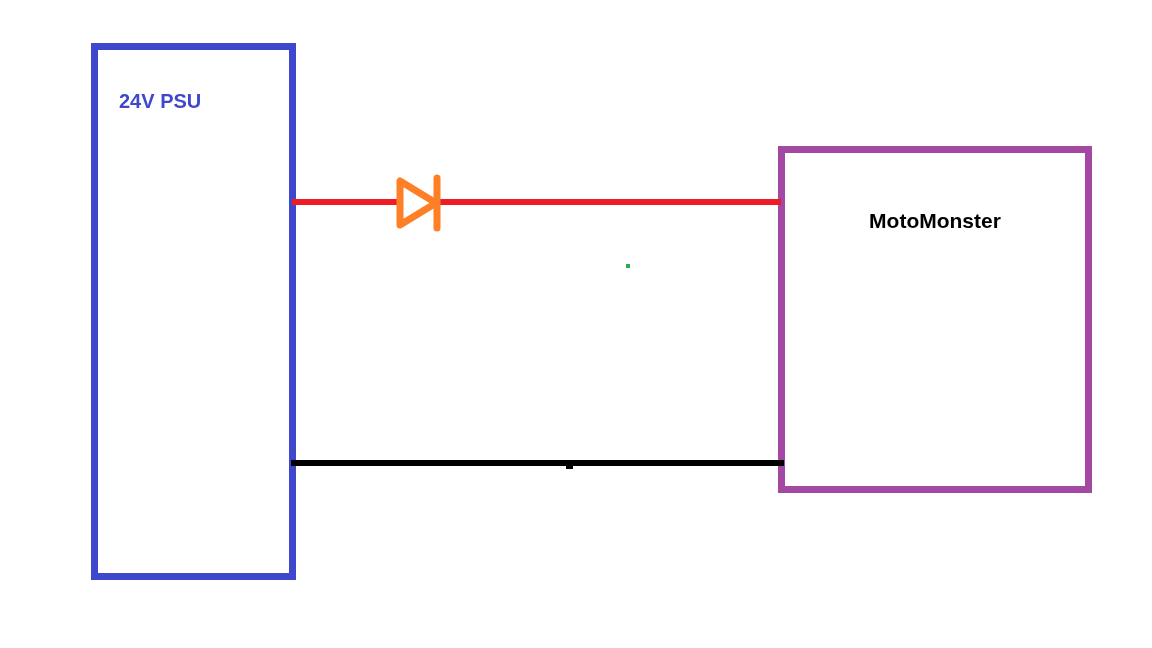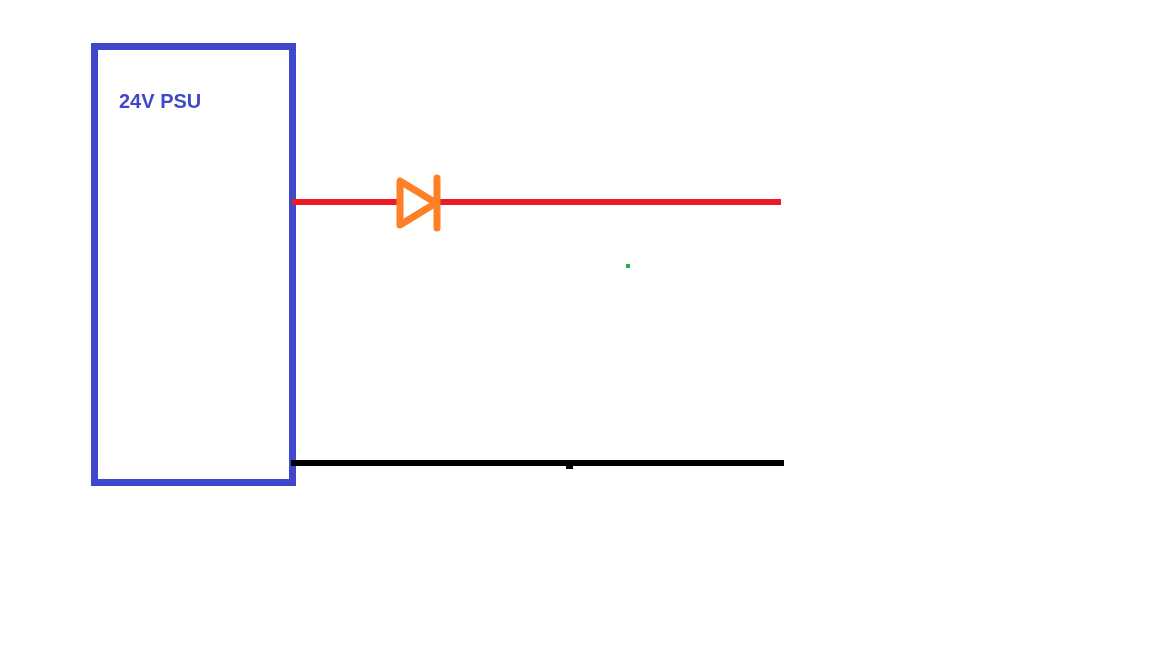--- a/index.html
+++ b/index.html
@@ -12,21 +12,21 @@
     width: 1152px;
     height: 648px;
     background: #ffffff;
     overflow: hidden;
   }
   .psu-box {
     position: absolute;
     left: 91px;
     top: 43px;
     width: 205px;
-    height: 443px;
+    height: 537px;
     border: 7px solid #3F48CC;
     box-sizing: border-box;
     background: transparent;
   }
   .psu-label {
     position: absolute;
     left: 21px;
     top: 40px;
     font-size: 20px;
     font-weight: bold;
@@ -107,20 +107,23 @@
 </style>
 </head>
 <body>
 
 <div class="canvas" style="background: rgb(255, 255, 255);">
 
   <div class="psu-box" style="border-color: rgb(63, 72, 204);">
     <span class="psu-label" style="color: rgb(63, 72, 204);">24V PSU</span>
   </div>
 
+  <div class="moto-box" style="border-color: rgb(163, 73, 164);">
+    <span class="moto-label" style="color: rgb(0, 0, 0);">MotoMonster</span>
+  </div>
 
   <div class="red-wire" style="background: rgb(237, 28, 36);"></div>
 
   <div class="black-wire" style="background: rgb(0, 0, 0);"></div>
 
   <div class="wire-blemish" style="background: rgb(0, 0, 0);"></div>
 
   <div class="green-dot" style="background: rgb(34, 177, 76);"></div>
 
   <svg class="diode-svg" viewBox="0 0 1152 648">

